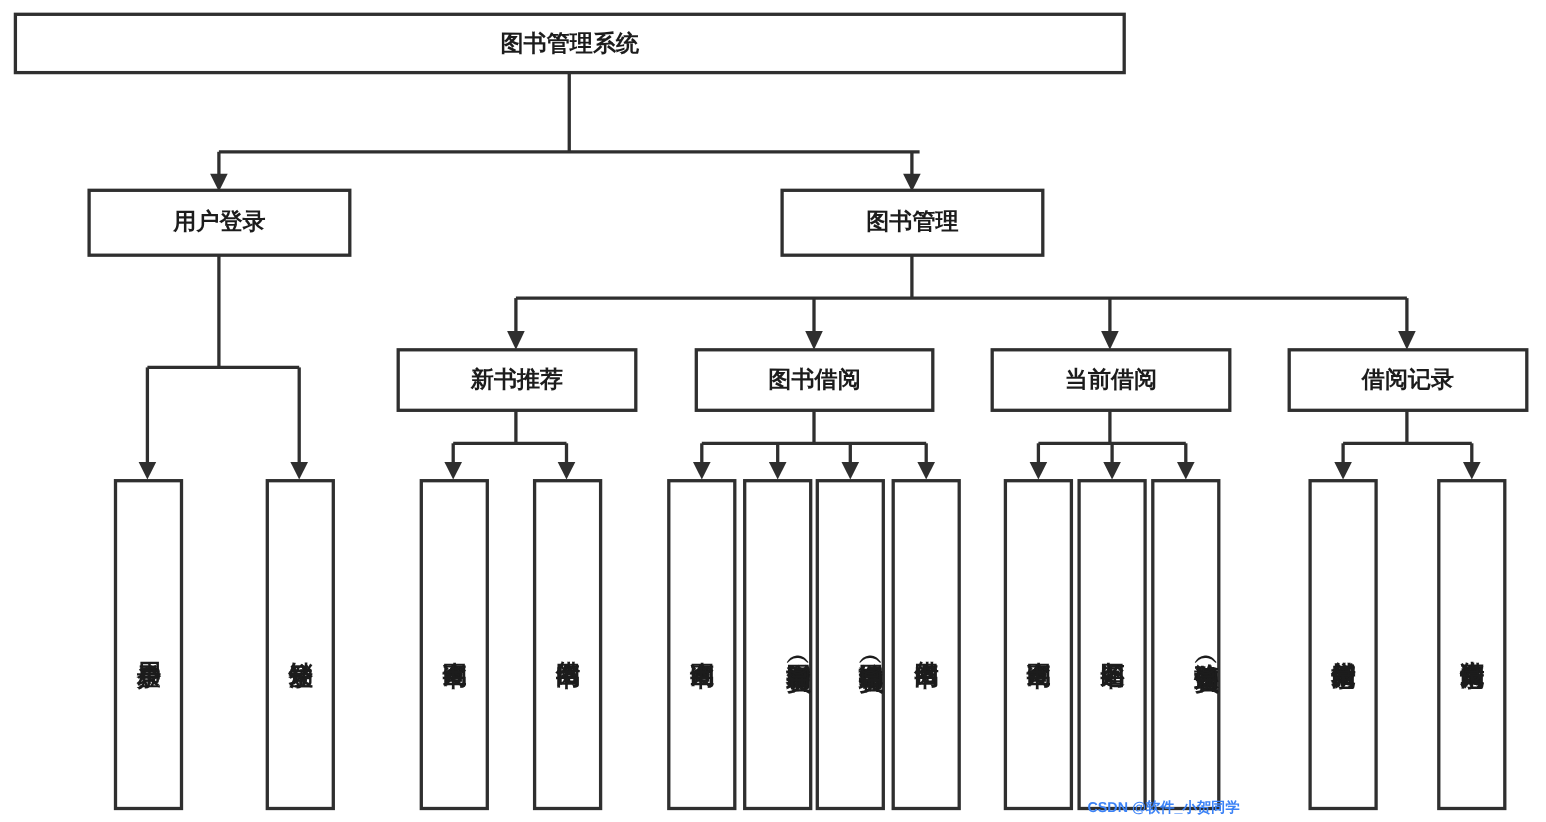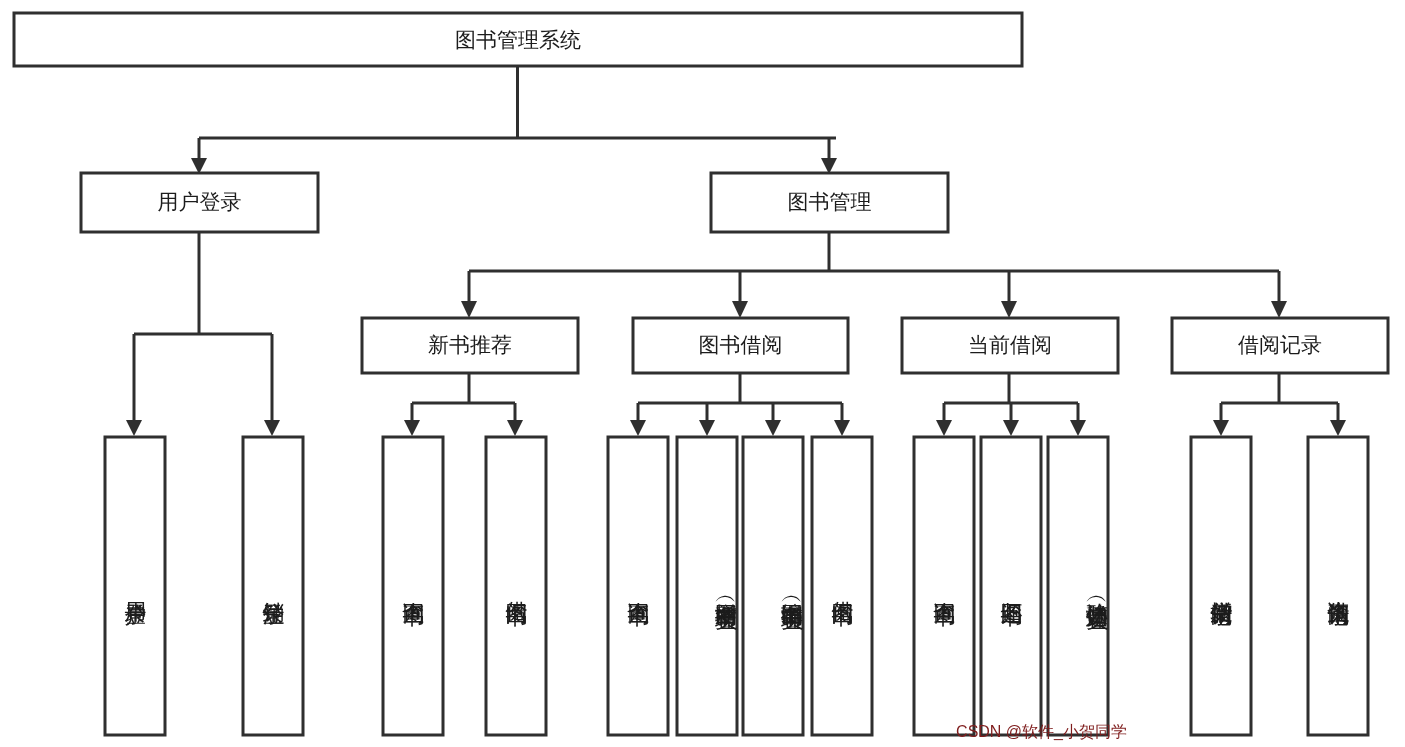--- a/index.html
+++ b/index.html
@@ -11,20 +11,21 @@
     width: 1405px;
     height: 747px;
     font-family: "Liberation Sans", "DejaVu Sans", sans-serif;
     overflow: hidden;
     position: relative;
   }
   #diagram-root {
     position: relative;
     width: 1135px;
     height: 747px;
+    font-weight: bold;
   }
   svg#flow {
     position: absolute;
     left: 0;
     top: 0;
     width: 1405px;
     height: 747px;
     display: block;
   }
   .node-rect {
@@ -63,22 +64,22 @@
     color: #1c1c1c;
     letter-spacing: 1px;
     white-space: nowrap;
     pointer-events: none;
   }
   .watermark {
     position: absolute;
     right: 8px;
     bottom: 4px;
     font-family: "Liberation Sans", "DejaVu Sans", sans-serif;
-    font-size: 16px;
-    color: #7f1d1d;
+    font-size: 13px;
+    color: #3b82f6;
     white-space: nowrap;
   }
 </style>
 </head>
 <body>
 
 <div id="diagram-root">
 
   <svg id="flow" viewBox="0 0 1405 747">
 

